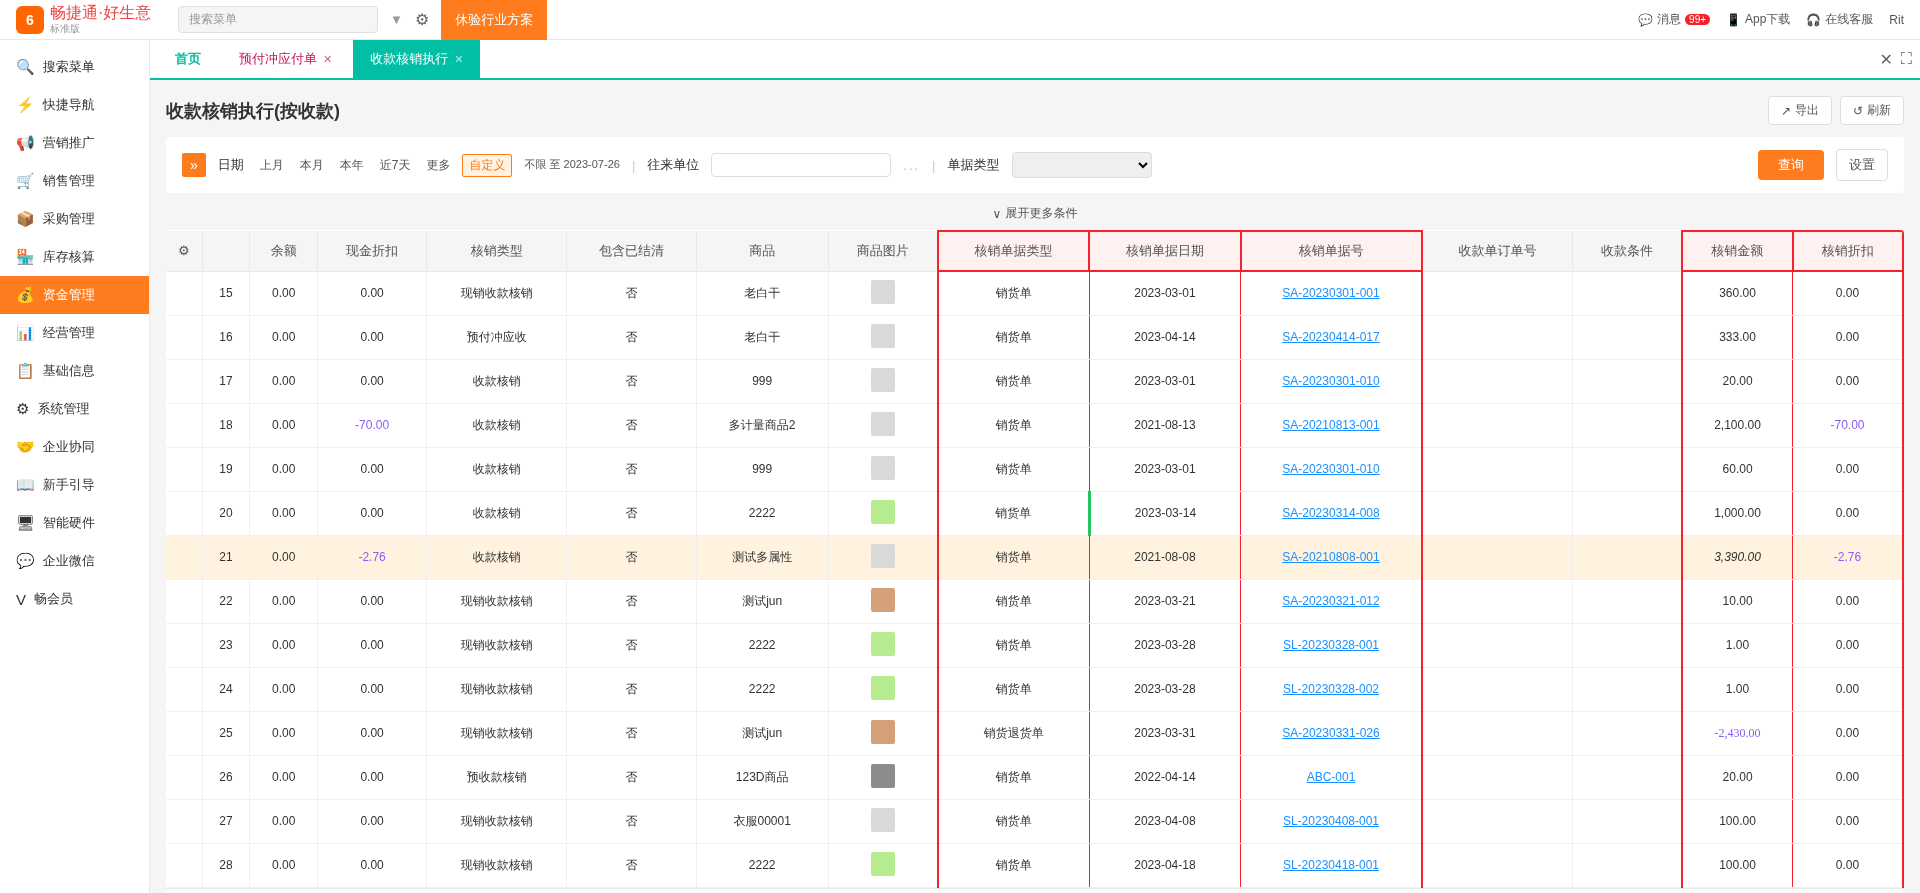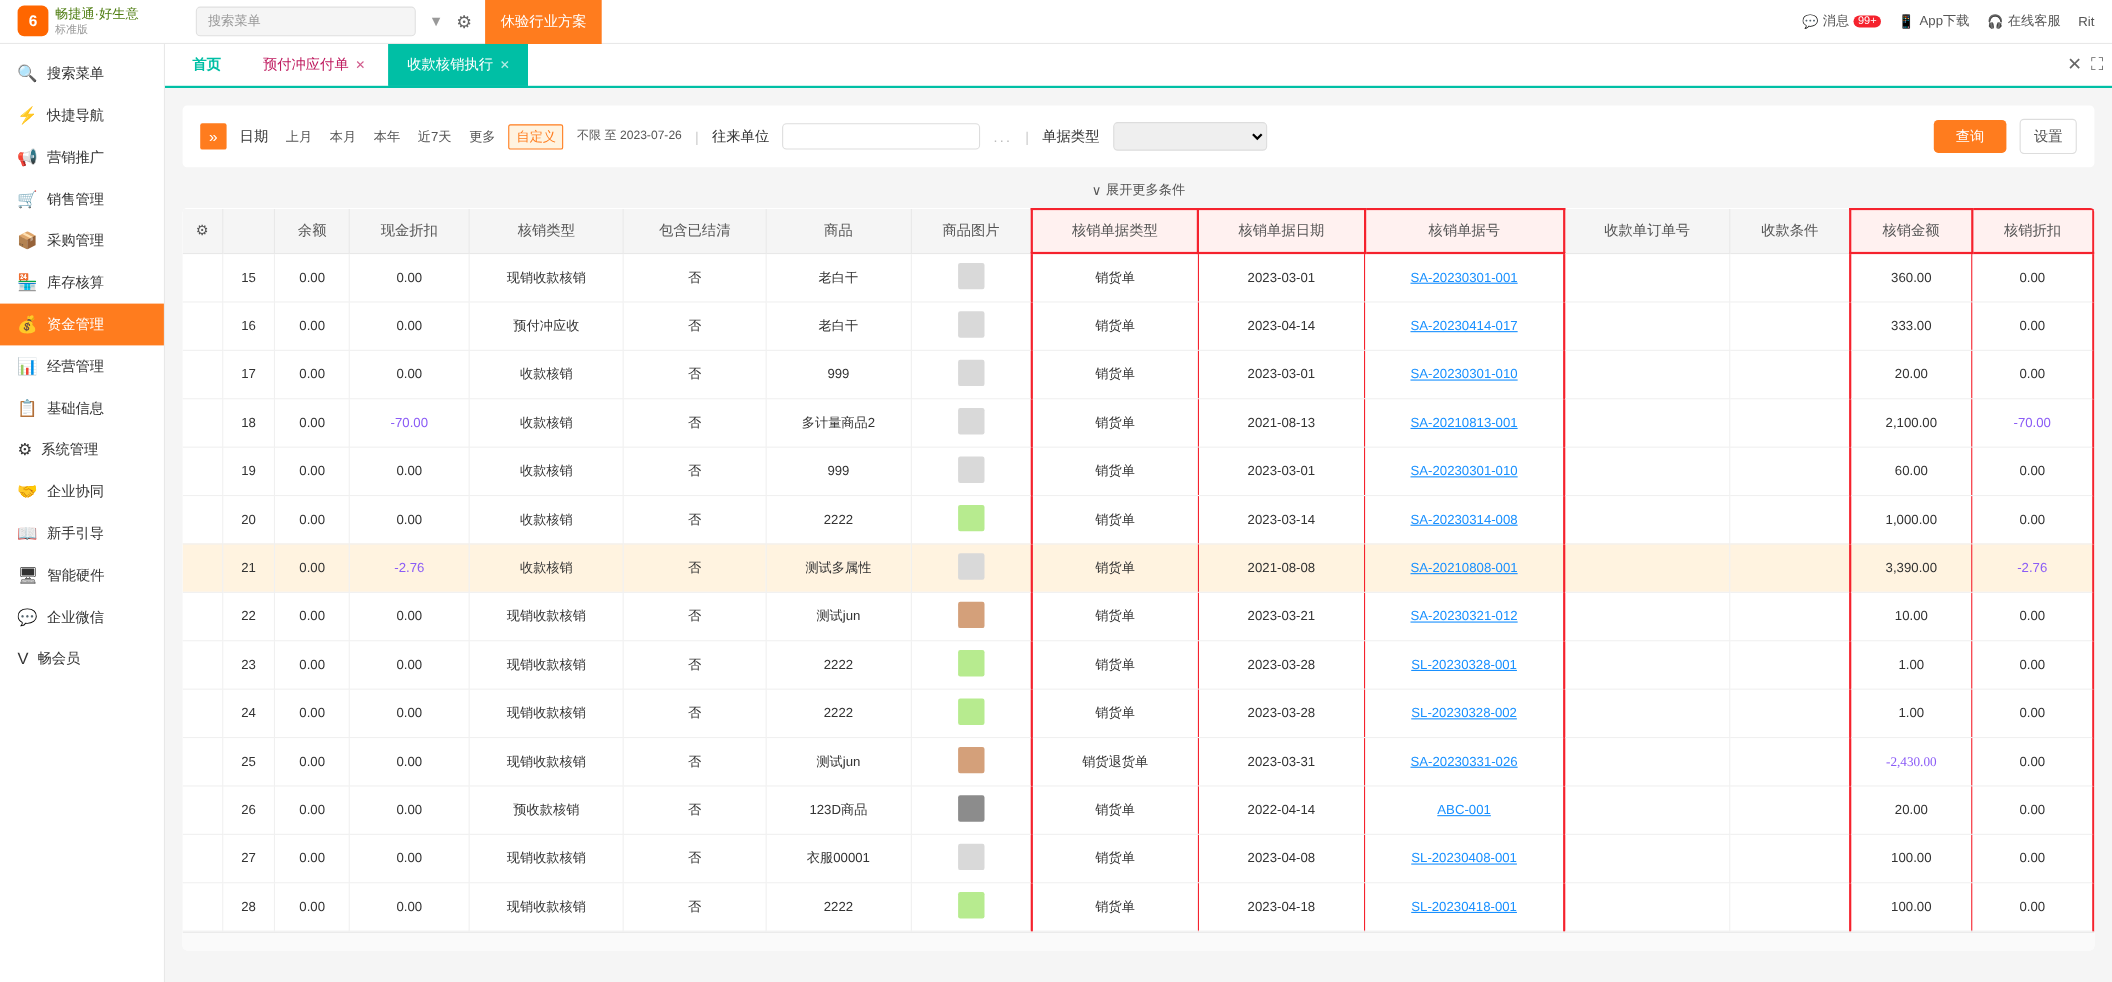--- a/index.html
+++ b/index.html
@@ -21,21 +21,21 @@
       gap: 6px;
       min-width: 150px;
     }
     .logo-icon {
       width: 28px; height: 28px;
       background: #f60;
       border-radius: 6px;
       display: flex; align-items: center; justify-content: center;
       color: #fff; font-weight: bold; font-size: 14px;
     }
-    .logo-text { font-size: 12px; color: #4d7c0f; line-height: 1.2; }
+    .logo-text { font-size: 16px; color: #ef4444; line-height: 1.2; }
     .logo-badge { font-size: 10px; color: #999; }
     .search-box {
       background: #f5f5f5;
       border: 1px solid #e0e0e0;
       border-radius: 4px;
       padding: 4px 10px;
       width: 200px;
       color: #999;
       font-size: 12px;
     }
@@ -451,20 +451,33 @@
           <span>收款核销执行</span>
           <span class="tab-close">✕</span>
         </div>
         <div class="tab-bar-actions">
         <span class="tab-bar-icon">✕</span>
         <span class="tab-bar-icon">⛶</span>
       </div>
     </div>
 
     <div class="page-content">
+      <div class="page-header">
+        <div class="page-title">收款核销执行(按收款)</div>
+        <div class="page-header-actions">
+          <button class="btn-export">
+            <span>↗</span>
+            <span>导出</span>
+          </button>
+          <button class="btn-refresh">
+            <span>↺</span>
+            <span>刷新</span>
+          </button>
+        </div>
+      </div>
 
       <div class="filter-bar">
         <button class="filter-expand-btn">»</button>
         <span class="filter-label">日期</span>
         <div class="filter-date-options">
           <span class="date-option">上月</span>
           <span class="date-option">本月</span>
           <span class="date-option">本年</span>
           <span class="date-option">近7天</span>
           <span class="date-option">更多</span>
@@ -606,42 +619,42 @@
               <tr>
     <td></td>
     <td>20</td>
     <td>0.00</td>
     <td class="">0.00</td>
     <td>收款核销</td>
     <td>否</td>
     <td>2222</td>
     <td><span class="img-thumb" style="background:#b7eb8f"></span></td>
     <td style="border-left: 2px solid #f5222d; border-right: 1px solid #f5222d;">销货单</td>
-    <td style="border-left: 1px solid #22c55e; border-right: 1px solid #f5222d; margin-left: 48px;">2023-03-14</td>
+    <td style="border-left: 3px solid #22c55e; border-right: 1px solid #f5222d; margin-left: 48px;">2023-03-14</td>
     <td style="border-left: 1px solid #f5222d; border-right: 2px solid #f5222d;"><span class="text-link">SA-20230314-008</span></td>
     <td></td>
     <td></td>
     <td class="" style="border-left: 2px solid #f5222d; border-right: 1px solid #f5222d;">1,000.00</td>
     <td class="" style="border-left: 1px solid #f5222d; border-right: 2px solid #f5222d;">0.00</td>
   </tr>
               <tr class="highlighted">
     <td></td>
     <td>21</td>
     <td>0.00</td>
     <td class="text-red">-2.76</td>
     <td>收款核销</td>
     <td>否</td>
     <td>测试多属性</td>
     <td><span class="img-thumb" style="background:#d9d9d9"></span></td>
     <td style="border-left: 2px solid #f5222d; border-right: 1px solid #f5222d;">销货单</td>
     <td style="border-left: 1px solid #f5222d; border-right: 1px solid #f5222d;">2021-08-08</td>
     <td style="border-left: 1px solid #f5222d; border-right: 2px solid #f5222d;"><span class="text-link">SA-20210808-001</span></td>
     <td></td>
     <td></td>
-    <td class="" style="border-left: 2px solid #f5222d; border-right: 1px solid #f5222d;">3,390.00</td>
+    <td class="" style="border-left: 2px solid #f5222d; border-right: 1px solid #f5222d; font-style: italic;">3,390.00</td>
     <td class="text-red" style="border-left: 1px solid #f5222d; border-right: 2px solid #f5222d;">-2.76</td>
   </tr>
               <tr>
     <td></td>
     <td>22</td>
     <td>0.00</td>
     <td class="">0.00</td>
     <td>现销收款核销</td>
     <td>否</td>
     <td>测试jun</td>

